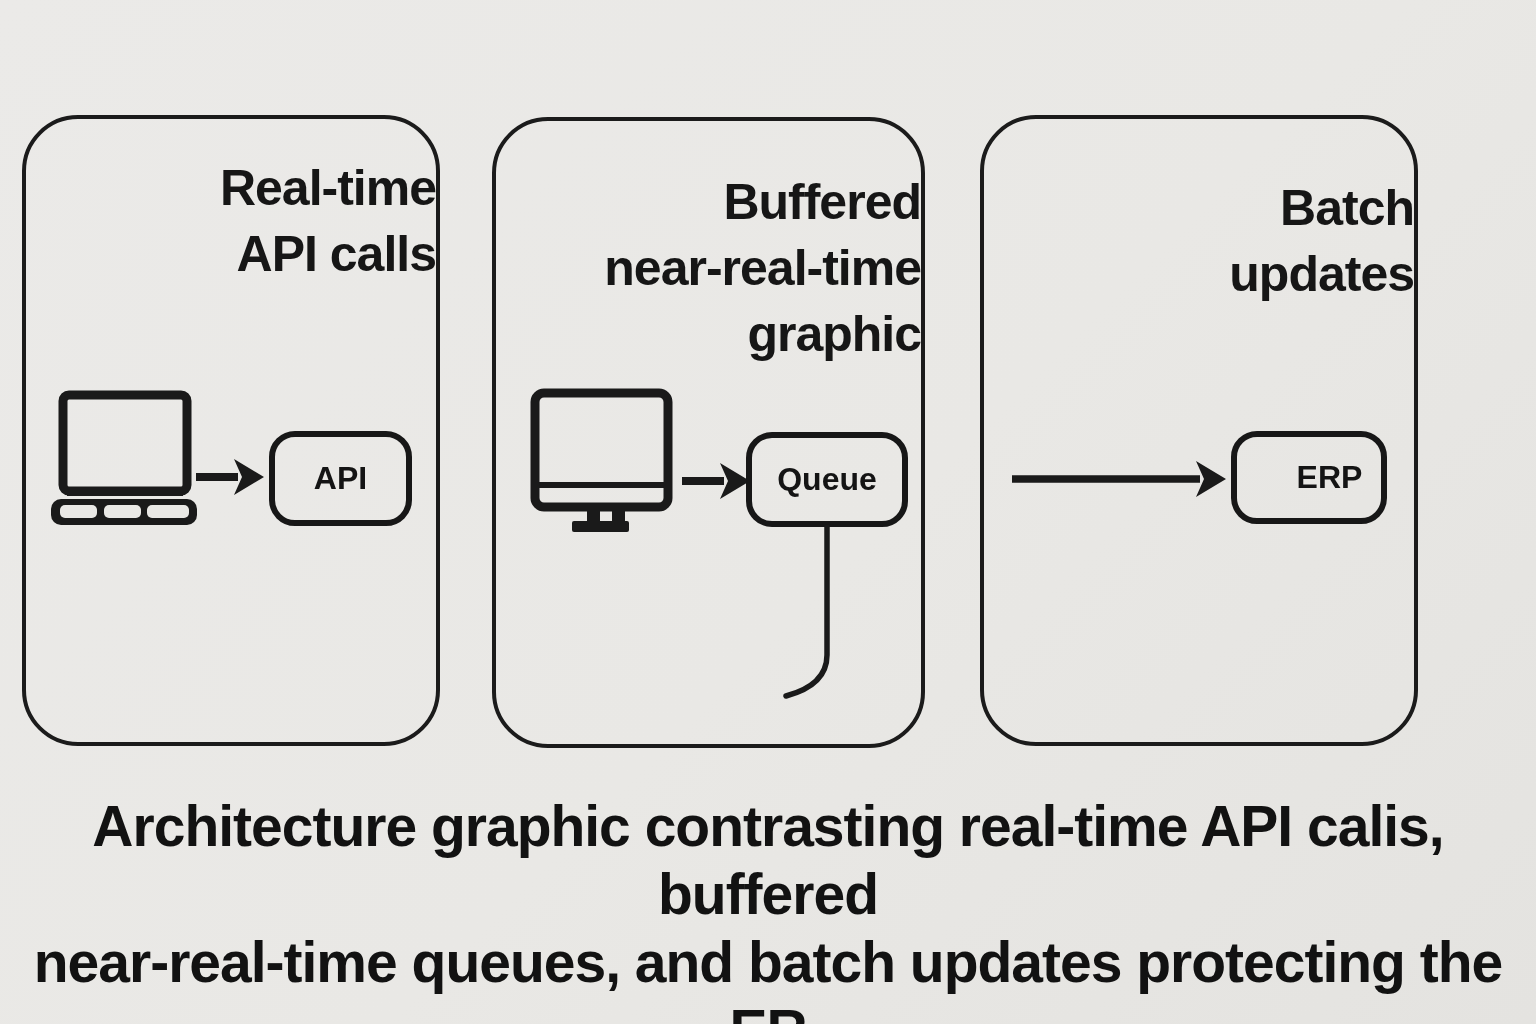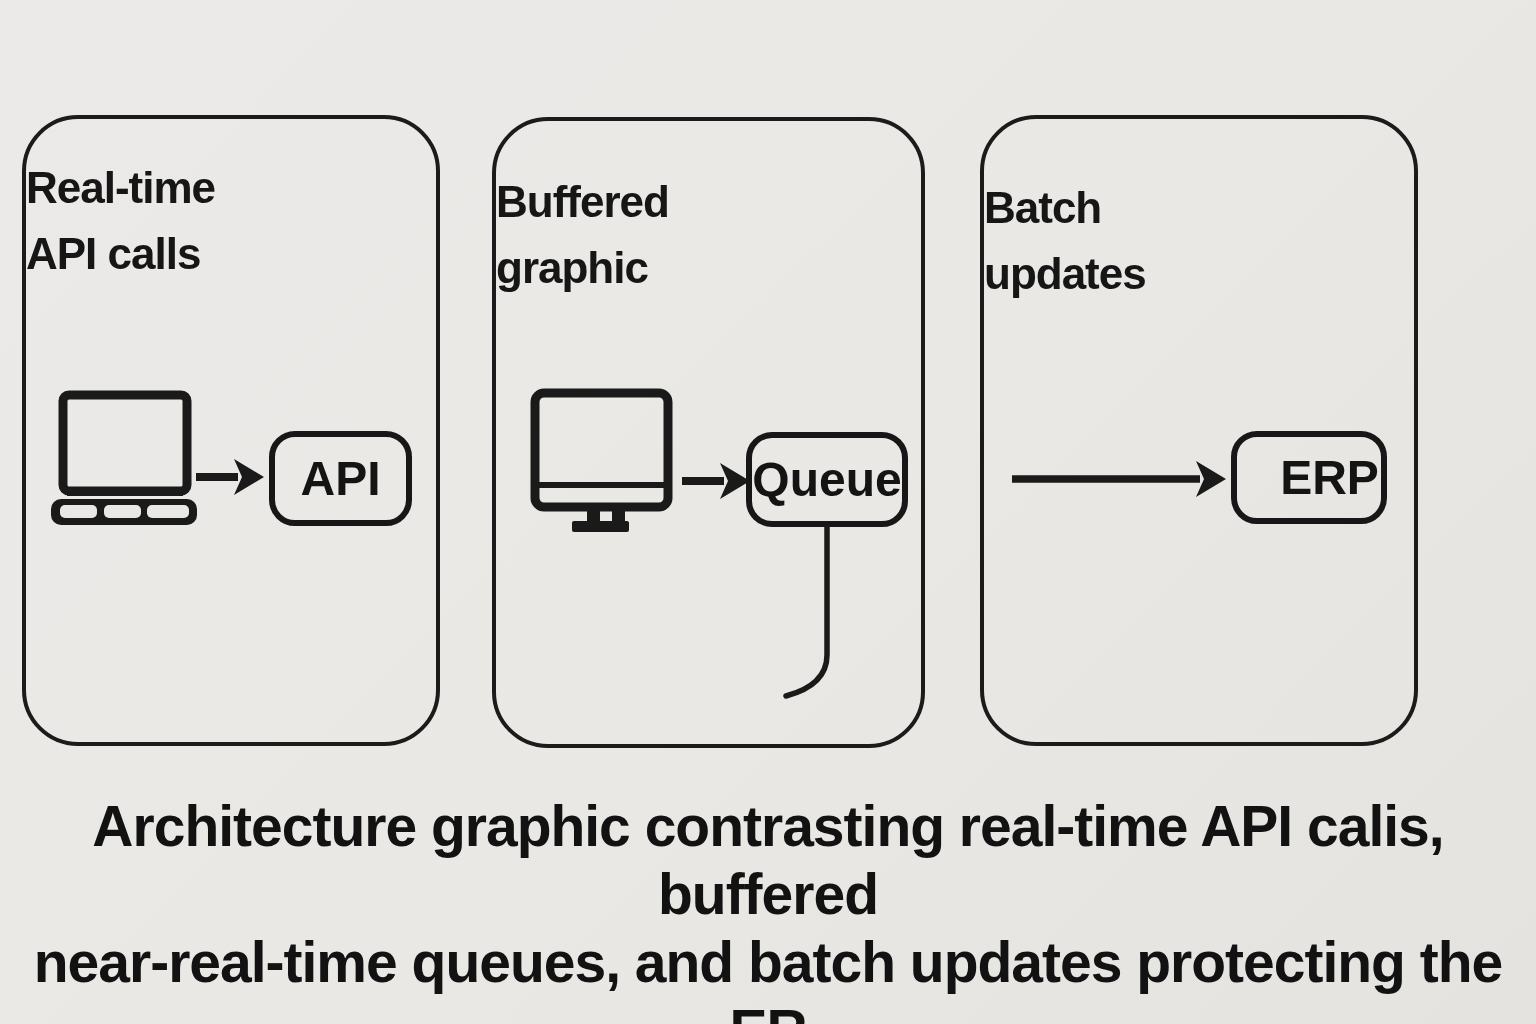--- a/index.html
+++ b/index.html
@@ -18,40 +18,40 @@
   }
   .panel {
     position: absolute;
     border: 4px solid #1b1b1b;
     border-radius: 56px;
   }
   .panel-1 { left: 22px;  top: 115px; width: 418px; height: 631px; }
   .panel-2 { left: 492px; top: 117px; width: 433px; height: 631px; }
   .panel-3 { left: 980px; top: 115px; width: 438px; height: 631px; }
   .panel-title {
-    text-align: left;
+    text-align: right;
     font-weight: bold;
-    font-size: 44px;
+    font-size: 50px;
     line-height: 66px;
     letter-spacing: -1px;
     color: #161616;
   }
   .panel-1 .panel-title { margin-top: 36px; }
   .panel-2 .panel-title { margin-top: 48px; }
   .panel-3 .panel-title { margin-top: 56px; }
   .abs { position: absolute; }
   .node-box {
     position: absolute;
     border: 6px solid #171717;
     border-radius: 26px;
     display: flex;
     align-items: center;
     justify-content: center;
     font-weight: bold;
-    font-size: 48px;
+    font-size: 32px;
     letter-spacing: 0px;
     color: #141414;
   }
   .caption {
     position: absolute;
     left: 0; right: 0;
     top: 792px;
     text-align: center;
     font-weight: bold;
     font-size: 57px;
@@ -86,20 +86,21 @@
     </svg>
 
     <div class="node-box" style="left:243px; top:312px; width:143px; height:95px;">
       <span>API</span>
     </div>
   </div>
 
   <div class="panel panel-2">
     <div class="panel-title">
       <div>Buffered</div>
+      <div>near-real-time</div>
       <div>graphic</div>
     </div>
 
     <svg class="abs" style="left:33px; top:267px;" width="145" height="148" viewBox="0 0 145 148">
       <rect x="6" y="5" width="133" height="114" rx="9" fill="none" stroke="#1a1a1a" stroke-width="9"></rect>
       <line x1="10" y1="97" x2="135" y2="97" stroke="#1a1a1a" stroke-width="6"></line>
       <rect x="58" y="119" width="13" height="17" fill="#1a1a1a"></rect>
       <rect x="83" y="119" width="13" height="17" fill="#1a1a1a"></rect>
       <rect x="43" y="133" width="57" height="11" rx="2" fill="#1a1a1a"></rect>
     </svg>

